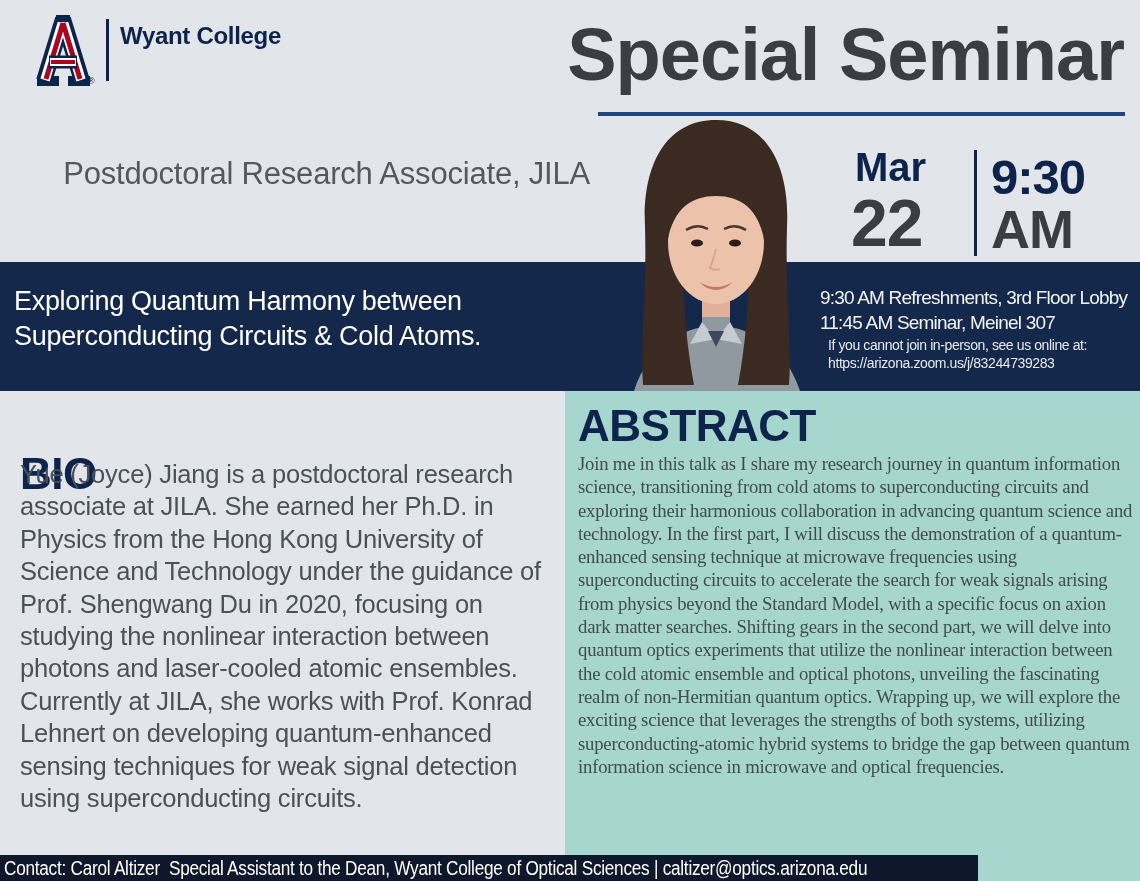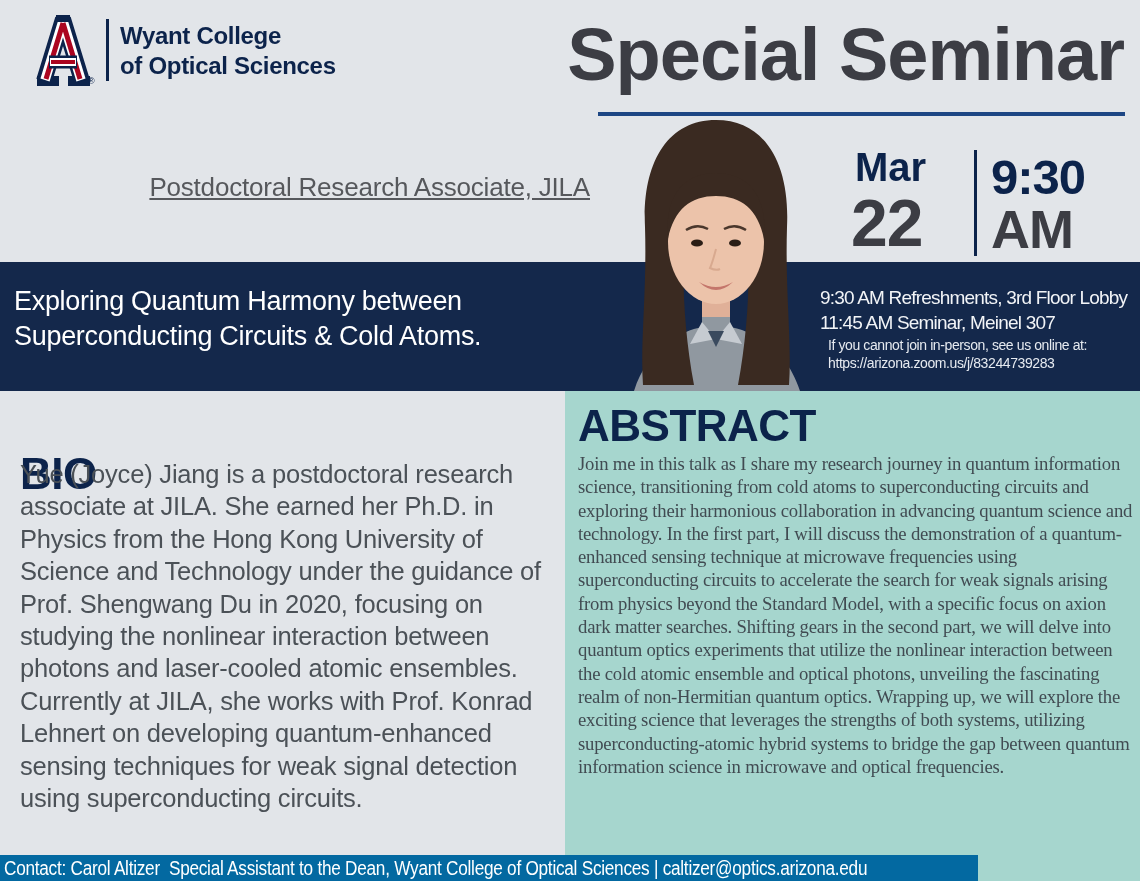--- a/index.html
+++ b/index.html
@@ -12,21 +12,21 @@
   .college{left:120px;top:21px;color:#0c234b;font-weight:bold;font-size:24px;line-height:30px;letter-spacing:-0.3px;}
   .reg-mark{left:88px;top:76px;color:#0c234b;font-size:9px;}
 
   
   .page-title{right:16px;top:18px;color:#3c3d44;font-weight:bold;font-size:74px;letter-spacing:-1px;line-height:1;}
   .title-underline{left:598px;top:112px;width:527px;height:4px;background:#1d4684;}
 
   
   .speaker{left:0;top:150px;width:590px;text-align:right;}
   .speaker-name{color:#0c234b;font-weight:bold;font-size:55px;letter-spacing:-1px;line-height:1.1;}
-  .speaker-affil{color:#56585c;font-size:26px;margin-top:22px;letter-spacing:-0.2px;text-decoration:underline;}
+  .speaker-affil{color:#56585c;font-size:31px;margin-top:6px;letter-spacing:-0.2px;}
 
   
   .dt-month{left:855px;top:147px;color:#0c234b;font-weight:bold;font-size:40px;line-height:1;}
   .dt-day{left:851px;top:190px;color:#3c3d44;font-weight:bold;font-size:66px;line-height:1;letter-spacing:-1px;}
   .dt-divider{left:974px;top:150px;width:3px;height:106px;background:#0c234b;}
   .dt-time{left:991px;top:153px;color:#0c234b;font-weight:bold;font-size:49px;line-height:1;letter-spacing:-1px;}
   .dt-ampm{left:991px;top:202px;color:#3c3d44;font-weight:bold;font-size:54px;line-height:1;letter-spacing:-1px;}
 
   
   .band{left:0;top:262px;width:1140px;height:129px;background:#14284b;}
@@ -40,21 +40,21 @@
   
   .bio-panel{left:0;top:391px;width:565px;height:464px;background:#e2e5e9;}
   .abstract-panel{left:565px;top:391px;width:577px;height:490px;background:#a6d6ce;}
   .section-heading{position:absolute;color:#0c234b;font-weight:bold;font-size:44px;line-height:1;letter-spacing:-0.5px;}
   .bio-heading{left:20px;top:13px;margin-top:48px;}
   .bio-text{position:absolute;left:20px;top:67px;width:540px;color:#4b5157;font-size:25.5px;line-height:32.4px;letter-spacing:-0.2px;}
   .abstract-heading{left:13px;top:13px;}
   .abstract-text{position:absolute;left:13px;top:61px;width:556px;color:#414b52;font-size:18.7px;line-height:23.3px;letter-spacing:-0.2px;font-family:Liberation Serif, serif;}
 
   
-  .footer{left:0;top:855px;width:978px;height:26px;background:#0369a1;z-index:4;}
+  .footer{left:0;top:855px;width:978px;height:26px;background:#0f172a;z-index:4;}
   .footer-text{position:absolute;left:4px;top:0;color:#ffffff;font-size:20px;line-height:26px;white-space:pre;
     transform:scaleX(0.86);transform-origin:left center;letter-spacing:-0.3px;}
 </style>
 </head>
 <body>
 
 <div class="poster">
 
   <svg class="abs" style="left:32px;top:12px;" width="62" height="74" viewBox="0 0 62 74">
     <rect x="5" y="64" width="22" height="10" fill="#0c234b"></rect>
@@ -64,21 +64,20 @@
     <path d="M31,11 L14,67 M31,11 L48,67" stroke="#ab0520" stroke-width="5" fill="none"></path>
     <path d="M17,50 L45,50" stroke="#0c234b" stroke-width="13"></path>
     <path d="M18,50 L44,50" stroke="#ffffff" stroke-width="8"></path>
     <path d="M19,50 L43,50" stroke="#ab0520" stroke-width="4"></path>
     <rect x="24" y="3" width="14" height="7" fill="#0c234b"></rect>
   </svg>
   <span class="abs reg-mark">®</span>
   <div class="abs brand-divider"></div>
   <div class="abs college">
     <div>Wyant College</div>
-    <div>of Optical Sciences</div>
   </div>
 
   <div class="abs page-title">Special Seminar</div>
   <div class="abs title-underline"></div>
 
   <div class="abs speaker">
     <div class="speaker-affil">Postdoctoral Research Associate, JILA</div>
   </div>
 
   <div class="abs dt-month">Mar</div>

